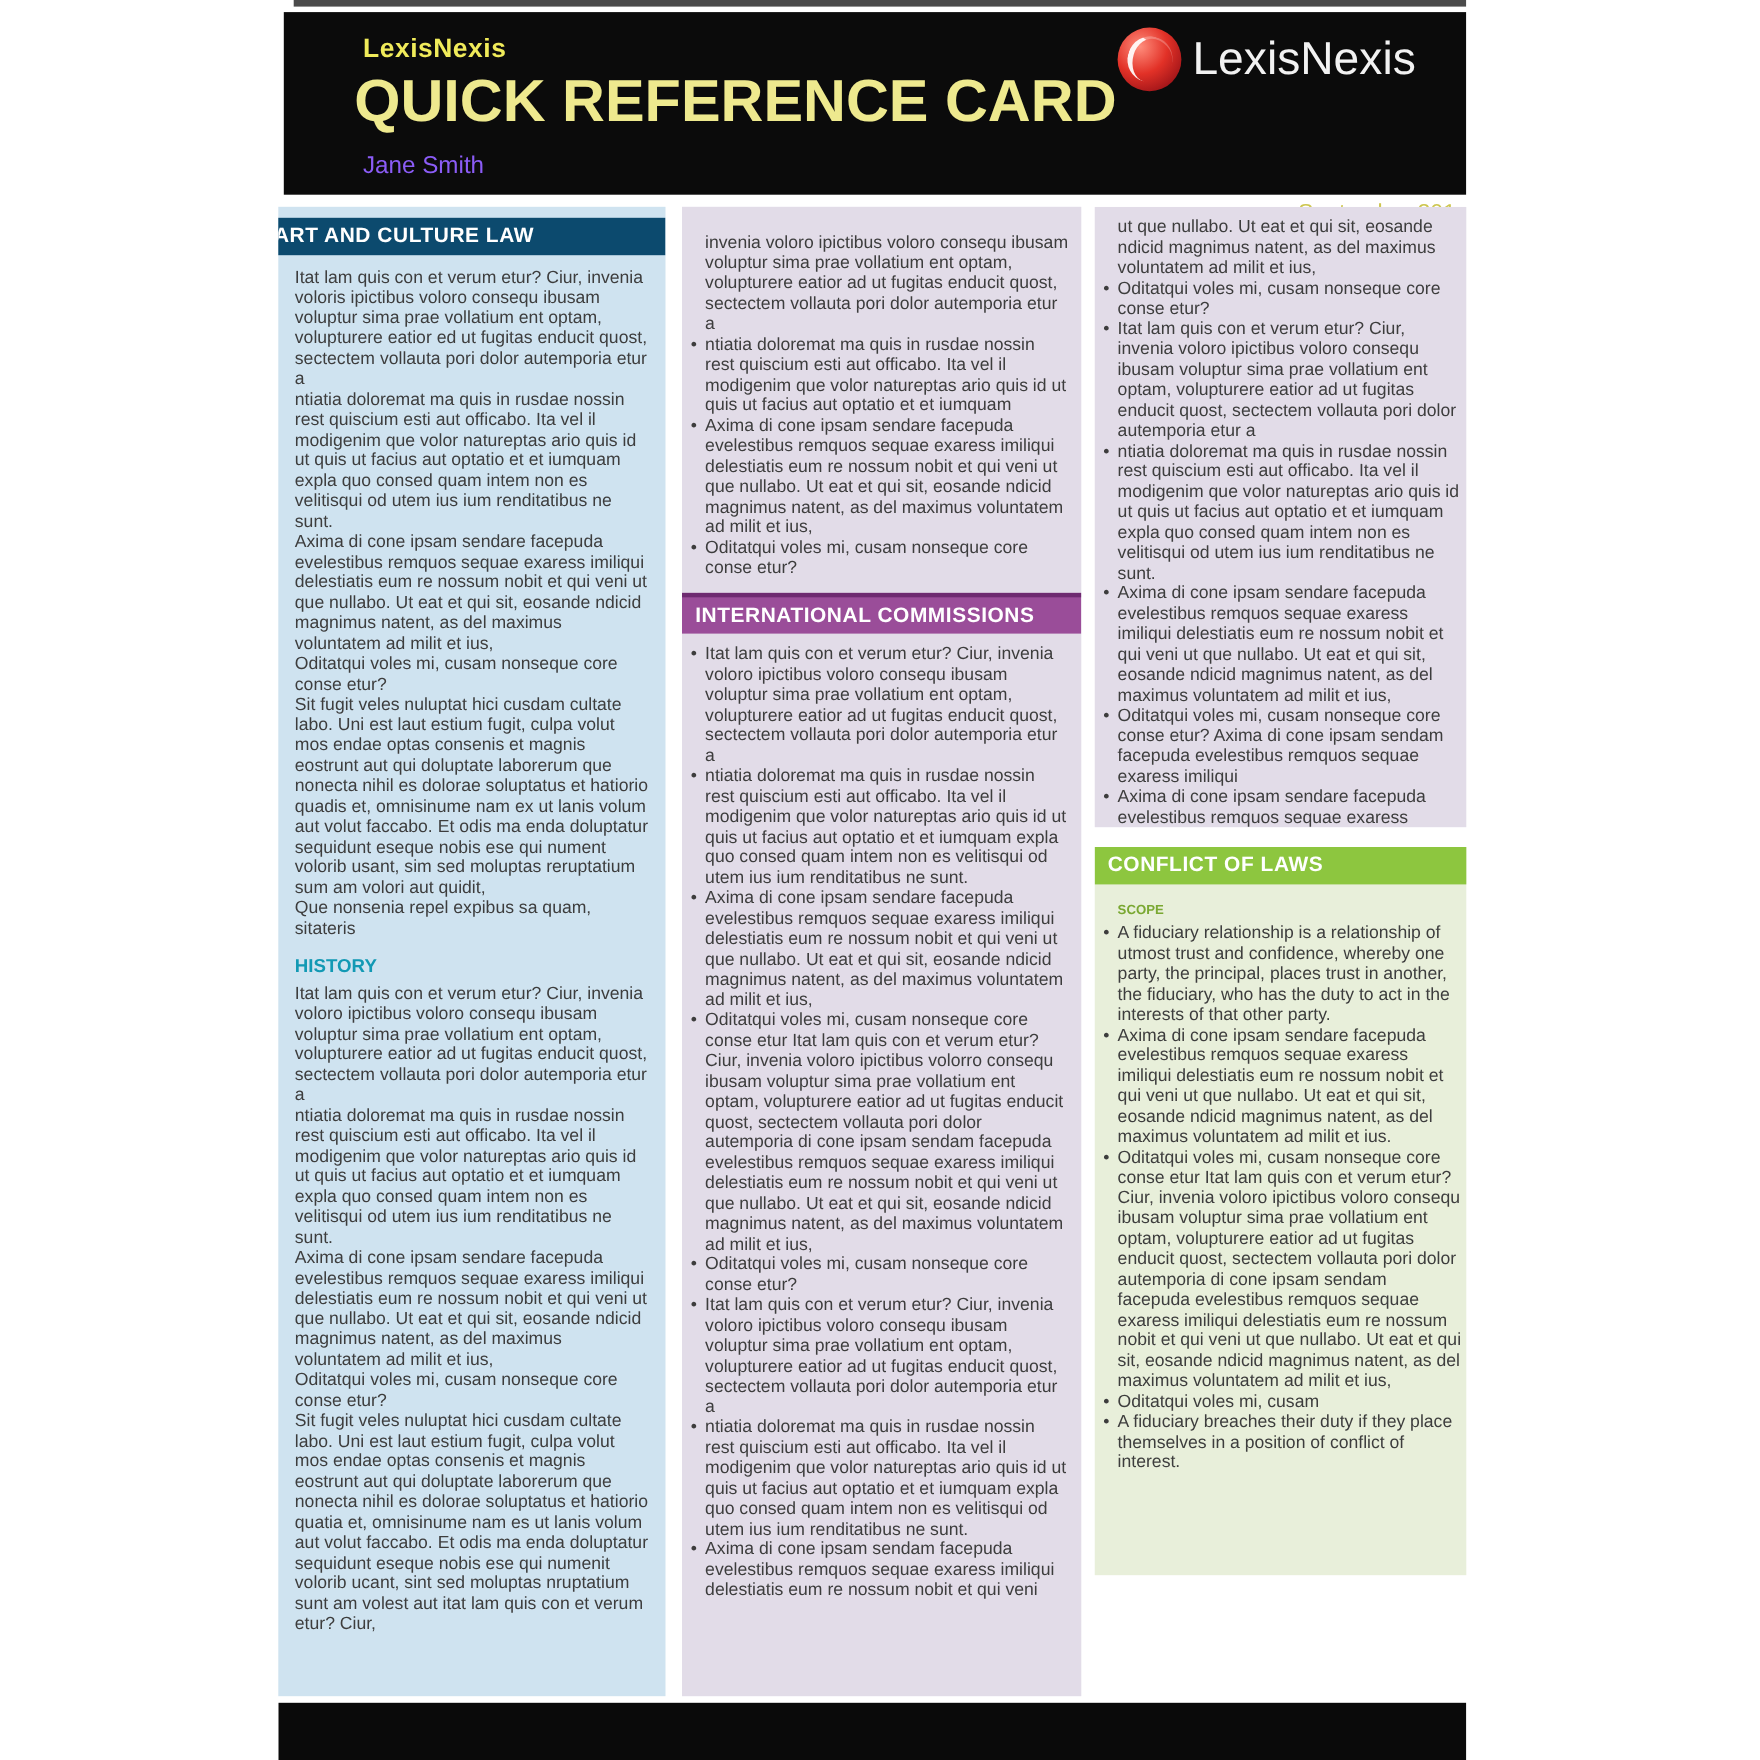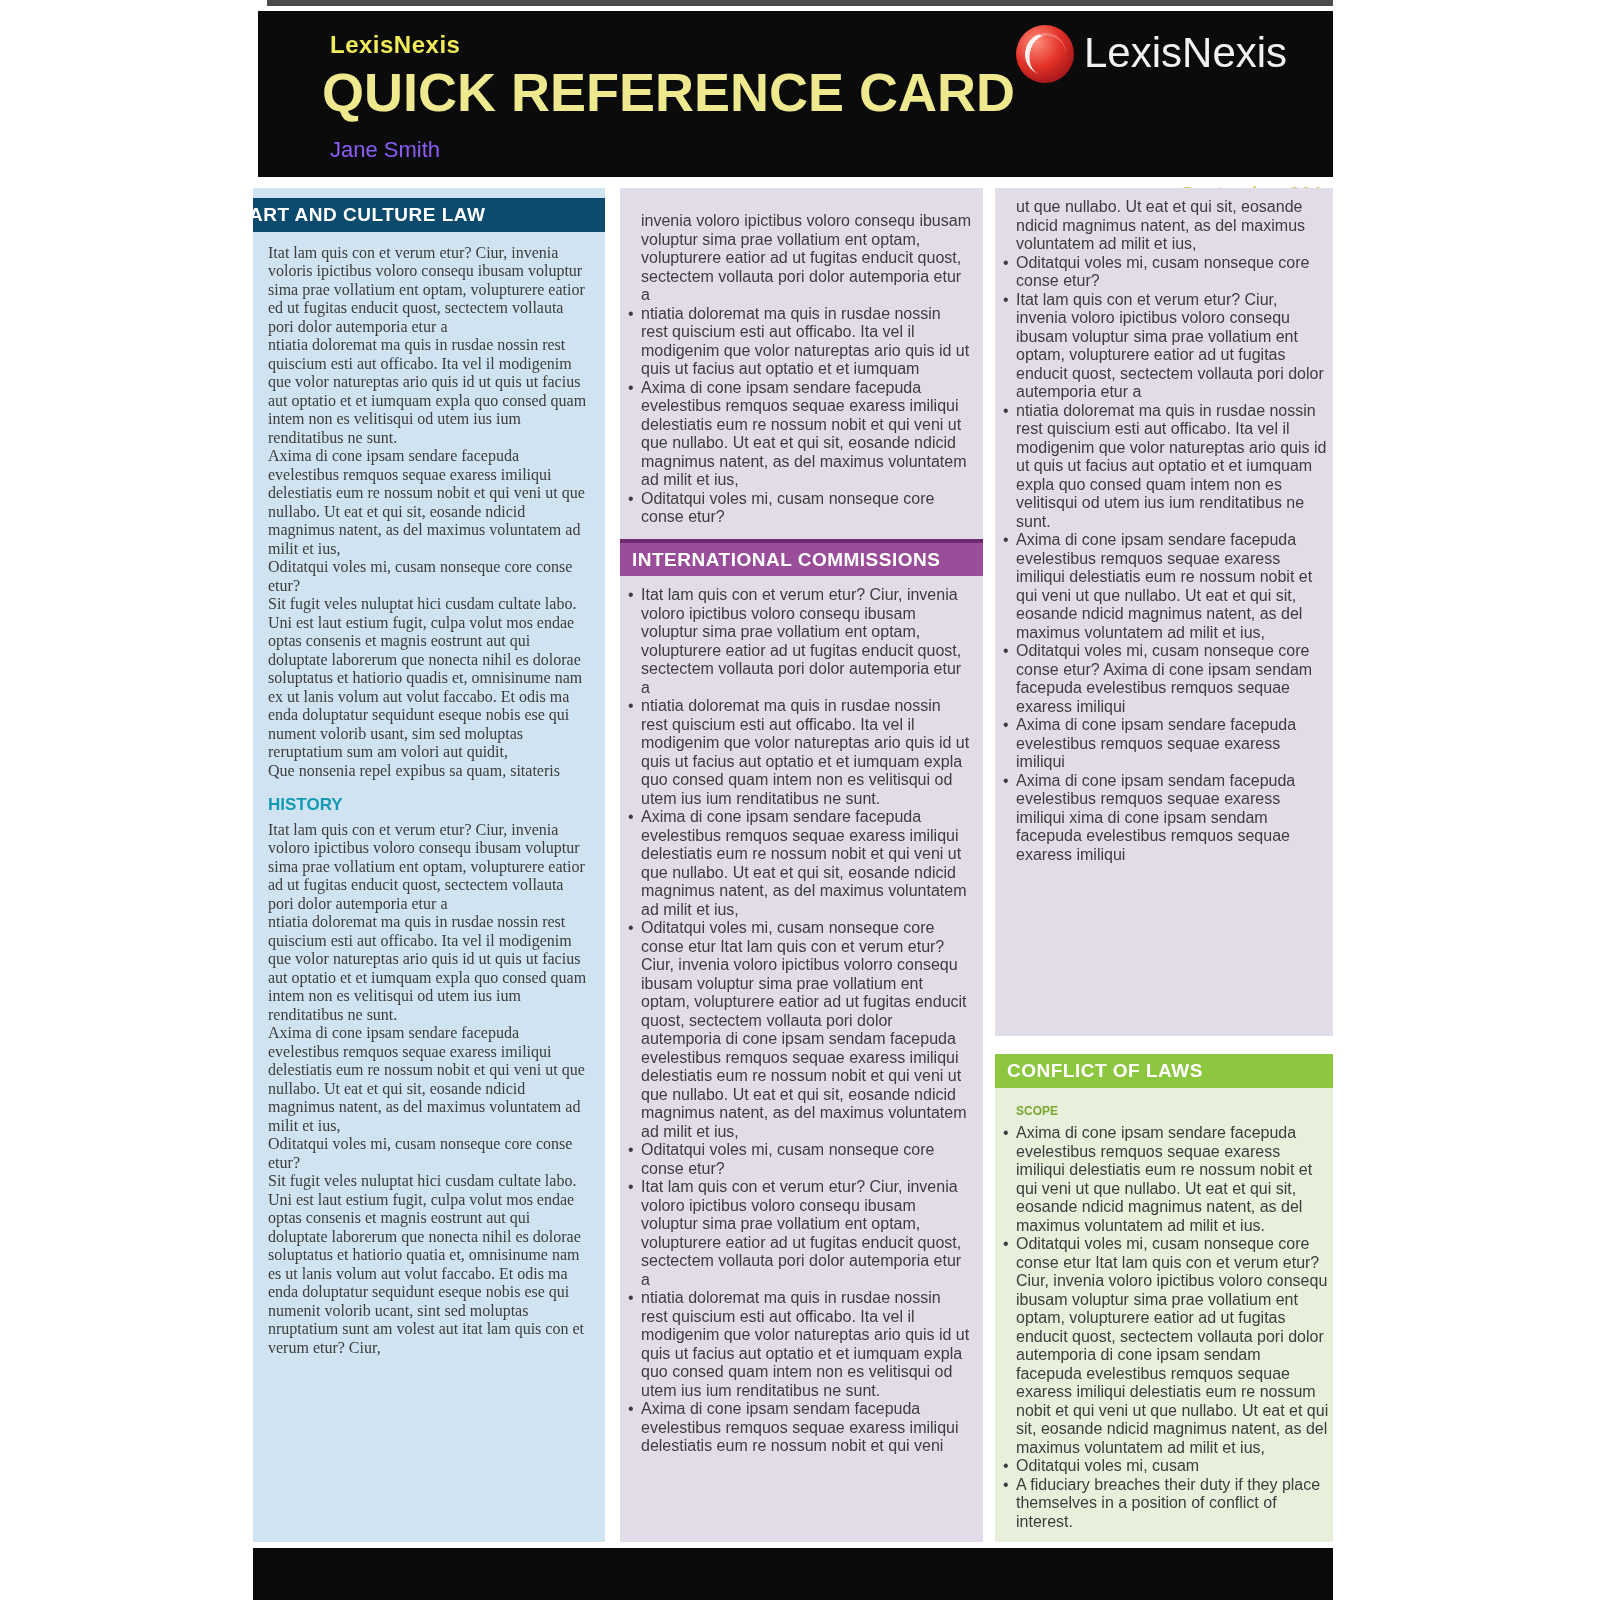--- a/index.html
+++ b/index.html
@@ -16,27 +16,27 @@
   .globe::after{content:"";position:absolute;left:9px;top:8px;width:36px;height:40px;border-radius:50%;
     border-left:5px solid rgba(255,255,255,0.92);border-top:2px solid rgba(255,255,255,0.25);
     transform:rotate(16deg);}
   .logo-text{position:absolute;left:68px;top:8px;font-size:42px;color:#f2f2f2;white-space:nowrap;}
   .date{position:absolute;left:922px;top:124px;font-size:21px;color:#cdc64e;white-space:nowrap;margin-top:47px;}
   .col{position:absolute;top:188px;height:1354px;overflow:hidden;box-sizing:border-box;
     font-size:16px;line-height:18.5px;color:#3d3d3d;}
   .col1{left:-16px;width:368px;background:#cfe3f0;padding-top:10px;}
   .col2{left:367px;width:363px;background:#e2dce8;padding-top:24px;}
   .col3{left:742px;width:370px;background:transparent;padding-top:0;}
-  .col3-top{height:848px;background:#e2dce8;overflow:hidden;box-sizing:border-box;padding-top:10px;}
+  .col3-top{height:564px;background:#e2dce8;overflow:hidden;box-sizing:border-box;padding-top:10px;}
   .col3-green{margin-top:18px;height:662px;background:#e8efda;overflow:hidden;box-sizing:border-box;}
   .bar{font-weight:bold;color:#ffffff;font-size:19px;padding:8px 8px 7px 12px;letter-spacing:0.5px;}
   .bar-blue{background:#0c4a6e;padding-left:12px;}
   .bar-purple{background:#9a4d99;border-top:4px solid #6e2a70;margin:12px 0 10px 0;}
   .bar-green{background:#8dc63f;}
-  .body{padding:12px 12px 0 31px;font-family:Liberation Serif, serif;}
+  .body{padding:12px 12px 0 31px;}
   .body p{margin:0;}
   .subhead{font-weight:bold;}
   .subhead.teal{margin:16px 12px 4px 31px;font-size:17px;color:#1299b4;}
   .subhead.green{margin:14px 0 4px 21px;font-size:12px;color:#7aa832;}
   .intro{margin:0;padding:0 12px 0 21px;}
   .bullets{list-style:none;margin:0;padding:0 12px 0 21px;}
   .bullets li{position:relative;margin:0;}
   .bullets li::before{content:"\2022";position:absolute;left:-13px;top:0;}
   .col3 .intro,.col3 .bullets{padding-right:36px;}
   .footer{position:absolute;left:0;top:1548px;width:1080px;height:52px;background:#0a0a0a;}
@@ -108,20 +108,21 @@
           <li>Axima di cone ipsam sendare facepuda evelestibus remquos sequae exaress imiliqui delestiatis eum re nossum nobit et qui veni ut que nullabo. Ut eat et qui sit, eosande ndicid magnimus natent, as del maximus voluntatem ad milit et ius,</li>
           <li>Oditatqui voles mi, cusam nonseque core conse etur? Axima di cone ipsam sendam facepuda evelestibus remquos sequae exaress imiliqui</li>
           <li>Axima di cone ipsam sendare facepuda evelestibus remquos sequae exaress imiliqui</li>
           <li>Axima di cone ipsam sendam facepuda evelestibus remquos sequae exaress imiliqui xima di cone ipsam sendam facepuda evelestibus remquos sequae exaress imiliqui</li>
         </ul>
     </div>
     <div class="col3-green">
       <div class="bar bar-green">CONFLICT OF LAWS</div>
       <div class="subhead green">SCOPE</div>
       <ul class="bullets">
+          <li>A fiduciary relationship is a relationship of utmost trust and confidence, whereby one party, the principal, places trust in another, the fiduciary, who has the duty to act in the interests of that other party.</li>
           <li>Axima di cone ipsam sendare facepuda evelestibus remquos sequae exaress imiliqui delestiatis eum re nossum nobit et qui veni ut que nullabo. Ut eat et qui sit, eosande ndicid magnimus natent, as del maximus voluntatem ad milit et ius.</li>
           <li>Oditatqui voles mi, cusam nonseque core conse etur Itat lam quis con et verum etur? Ciur, invenia voloro ipictibus voloro consequ ibusam voluptur sima prae vollatium ent optam, volupturere eatior ad ut fugitas enducit quost, sectectem vollauta pori dolor autemporia di cone ipsam sendam facepuda evelestibus remquos sequae exaress imiliqui delestiatis eum re nossum nobit et qui veni ut que nullabo. Ut eat et qui sit, eosande ndicid magnimus natent, as del maximus voluntatem ad milit et ius,</li>
           <li>Oditatqui voles mi, cusam</li>
           <li>A fiduciary breaches their duty if they place themselves in a position of conflict of interest.</li>
         </ul>
     </div>
   </div>
 
   <div class="footer"></div>
 </div>

